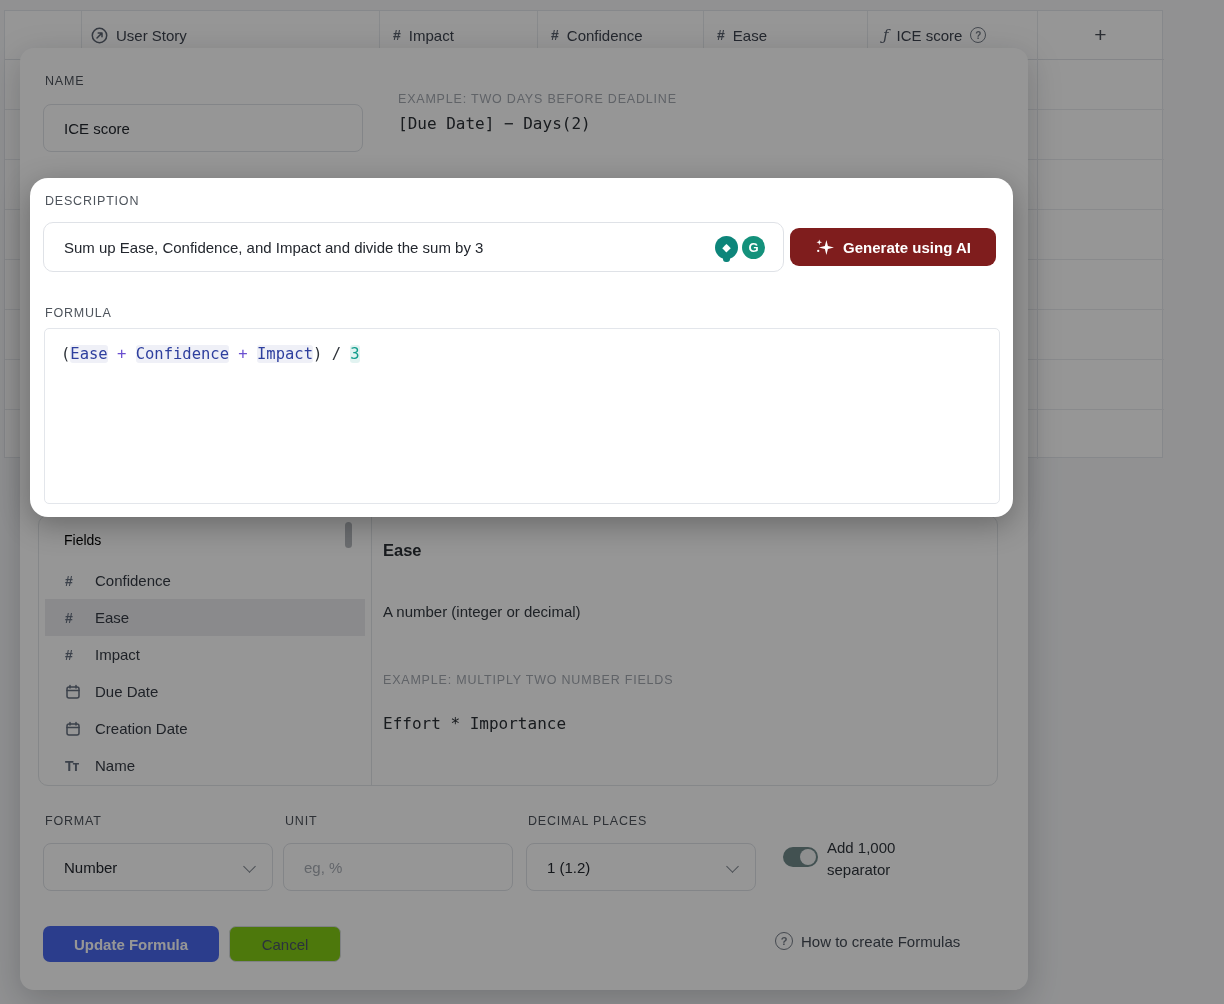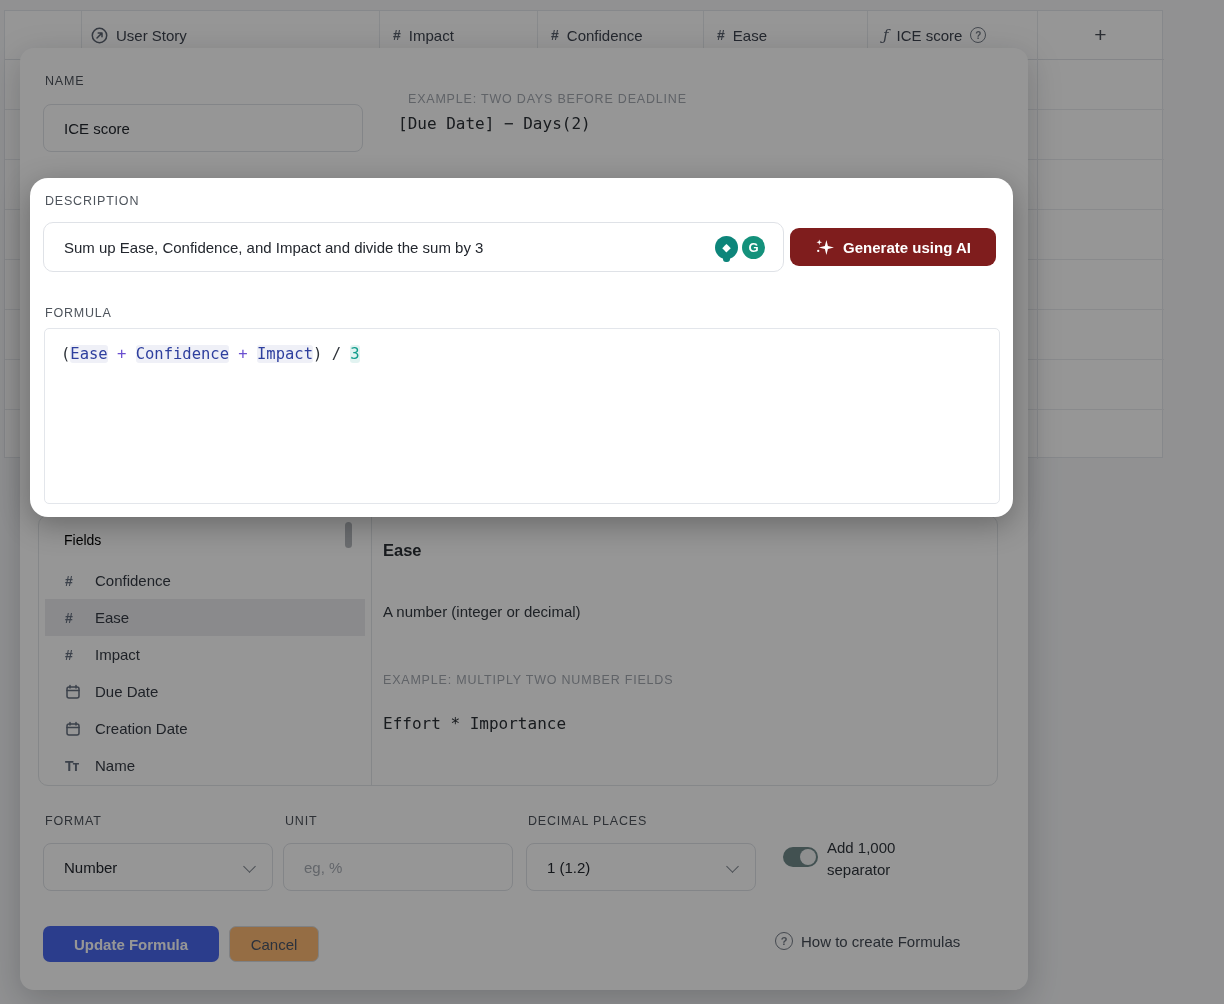--- a/index.html
+++ b/index.html
@@ -21,21 +21,21 @@
   
   .dialog { position:absolute; left:20px; top:48px; width:1008px; height:942px; background:#ffffff; border-radius:14px; box-shadow:0 10px 34px rgba(20,24,34,0.22); z-index:2; }
   .caps { font-size:12.5px; letter-spacing:0.8px; color:#4e545c; font-weight:500; }
   .caps-dim { font-size:12.5px; letter-spacing:0.8px; color:#a3a8b0; font-weight:500; }
   .mono { font-family:"DejaVu Sans Mono", monospace;text-align:center; }
   .inputbox { position:absolute; border:1px solid #dfe2e7; border-radius:8px; background:#fff; display:flex; align-items:center; font-size:15px; color:#23272e; padding:0 20px; }
   .ph { color:#a8adb5; }
 
   .name-label { position:absolute; left:25px; top:26px; }
   .name-input { left:23px; top:56px; width:320px; height:48px; }
-  .ex-label { position:absolute; left:388px; top:44px; }
+  .ex-label { position:absolute; left:378px; top:44px; }
   .ex-code { position:absolute; left:378px; top:66px; font-size:16px; color:#2b3036; }
 
   
   .fields-wrap { position:absolute; left:18px; top:467px; width:960px; height:271px; border:1px solid #e2e5e9; border-radius:10px; }
   .fields-divider { position:absolute; left:332px; top:0; width:1px; height:269px; background:#e2e5e9; }
   .scroll-thumb { position:absolute; left:306px; top:6px; width:7px; height:26px; border-radius:4px; background:#b6b9be; }
   .fields-title { position:absolute; left:25px; top:16px; font-size:14px; color:#000000; }
   .field-item { position:absolute; left:6px; width:320px; height:37px; display:flex; align-items:center; color:#353b44; font-size:15px; cursor:default; }
   .field-item .fi-ico { width:30px; margin-left:20px; color:#667080; font-size:14px; font-weight:700; display:flex; align-items:center; }
   .field-item.selected { background:#eaeaee; }
@@ -51,21 +51,21 @@
   .dec-label { position:absolute; left:508px; top:766px; }
   .selectbox { position:absolute; top:795px; width:230px; height:48px; border:1px solid #dfe2e7; border-radius:8px; display:flex; align-items:center; padding:0 20px; font-size:15px; color:#23272e; }
   .chev { position:absolute; right:18px; top:18px; width:9px; height:9px; border-right:1.6px solid #7d848e; border-bottom:1.6px solid #7d848e; transform:rotate(45deg); }
   .toggle { position:absolute; left:763px; top:799px; width:35px; height:20px; border-radius:10px; background:#708a8b; }
   .toggle .knob { position:absolute; right:2px; top:2px; width:16px; height:16px; border-radius:50%; background:#f2f3f4; }
   .tog-l1 { position:absolute; left:807px; top:791px; font-size:15px; color:#30363d; }
   .tog-l2 { position:absolute; left:807px; top:813px; font-size:15px; color:#30363d; }
 
   
   .btn-update { position:absolute; left:23px; top:878px; width:176px; height:36px; border-radius:7px; background:#4a68ee; color:#ffffff; font-size:15px; font-weight:700; display:flex; align-items:center; justify-content:center; }
-  .btn-cancel { position:absolute; left:209px; top:878px; width:90px; height:36px; border-radius:7px; border:1px solid #d8dbe0; background:#fdba74; color:#4a5568; font-size:15px; display:flex; align-items:center; justify-content:center; }
+  .btn-cancel { position:absolute; left:209px; top:878px; width:112px; height:36px; border-radius:7px; border:1px solid #d8dbe0; background:#84cc16; color:#4a5568; font-size:15px; display:flex; align-items:center; justify-content:center; }
   .help-link { position:absolute; left:755px; top:884px; display:flex; align-items:center; gap:8px; color:#444b55; font-size:15px; }
   .help-link .qcircle { width:18px; height:18px; font-size:11px; }
 
   
   .overlay { position:absolute; inset:0; background:rgba(0,0,0,0.41); z-index:5; }
 
   
   .spotlight { position:absolute; left:30px; top:178px; width:983px; height:339px; background:#ffffff; border-radius:18px; box-shadow:0 8px 30px rgba(0,0,0,0.30); z-index:6; }
   .desc-label { position:absolute; left:15px; top:16px; }
   .desc-input { left:13px; top:44px; width:741px; height:50px; border-radius:10px; }

